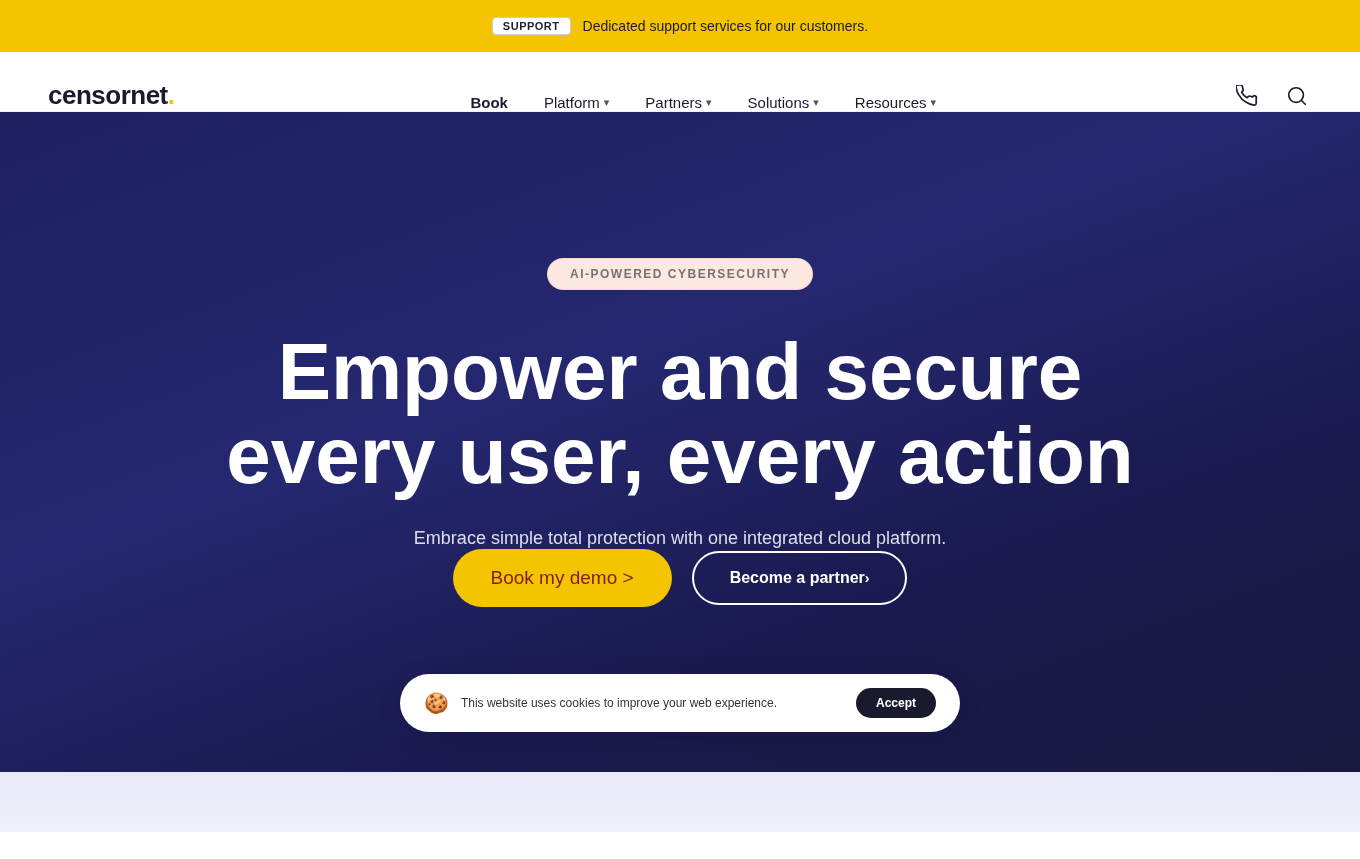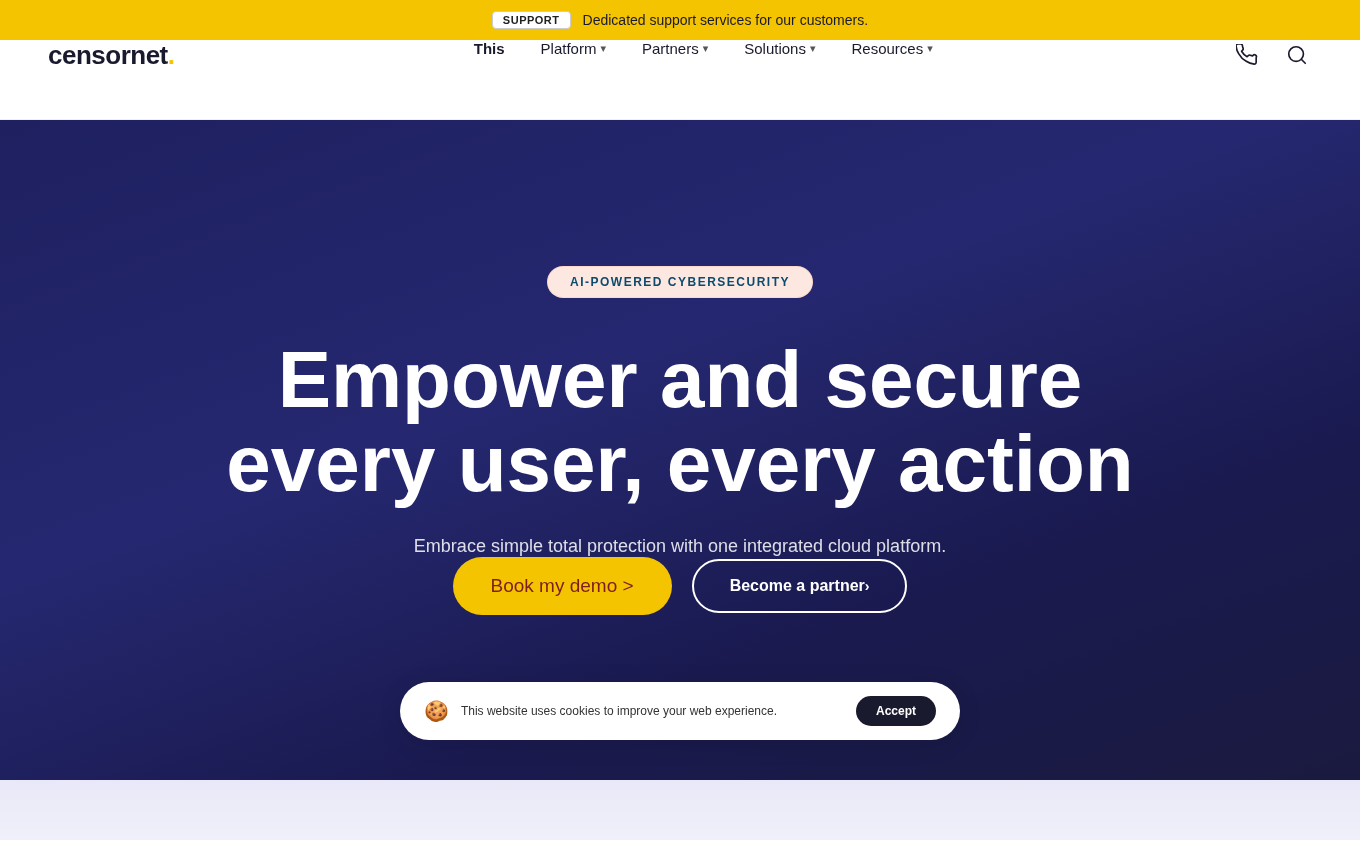--- a/index.html
+++ b/index.html
@@ -1,21 +1,21 @@
 <!DOCTYPE html>
 <html><head>
   <meta charset="utf-8">
   <style>
     *, *::before, *::after { box-sizing: border-box; margin: 0; padding: 0; }
     body { font-family: -apple-system, BlinkMacSystemFont, 'Segoe UI', sans-serif; width: 1360px; min-height: 859px; overflow-x: hidden; }
 
     
     .top-banner {
       background: #f5c400;
-      height: 40px;
+      height: 52px;
       display: flex;
       align-items: center;
       justify-content: center;
       gap: 12px;
     }
     .support-badge {
       background: #fff;
       border: 1px solid #ccc;
       border-radius: 4px;
       padding: 2px 10px;
@@ -26,23 +26,23 @@
     }
     .banner-text {
       font-size: 14px;
       color: #1a1a2e;
       font-weight: 500;
     }
 
     
     .navbar {
       background: #fff;
-      height: 80px;
-      display: flex;
-      align-items: flex-start;
+      height: 60px;
+      display: flex;
+      align-items: flex-end;
       justify-content: space-between;
       padding: 0 48px;
       border-bottom: 1px solid #f0f0f0;
     }
     .logo {
       font-size: 26px;
       font-weight: 800;
       color: #1a1a2e;
       letter-spacing: -0.5px;
     }
@@ -101,21 +101,21 @@
       position: relative;
     }
     .hero-badge {
       background: rgba(255, 235, 230, 0.15);
       border: 1.5px solid rgba(255, 200, 180, 0.5);
       border-radius: 30px;
       padding: 8px 22px;
       font-size: 12px;
       font-weight: 700;
       letter-spacing: 1.5px;
-      color: #0c4a6e;
+      color: #737373;
       background-color: #fce8e0;
       margin-bottom: 40px;
     }
     .hero-title {
       text-align: center;
       color: #fff;
       font-size: 80px;
       font-weight: 800;
       line-height: 1.05;
       margin-bottom: 30px;
@@ -235,21 +235,21 @@
   <span class="support-badge">SUPPORT</span>
   <span class="banner-text">Dedicated support services for our customers.</span>
 </div>
 
 <nav class="navbar">
   <div class="logo">
     <span>censornet</span><span class="logo-dot">.</span>
   </div>
   <ul class="nav-links">
     <li>
-      <a href="#" class="active">This</a>
+      <a href="#" class="active">Book</a>
     </li>
     <li>
       <a href="#">
         <span>Platform</span>
         <span class="chevron">▾</span>
       </a>
     </li>
     <li>
       <a href="#">
         <span>Partners</span>

